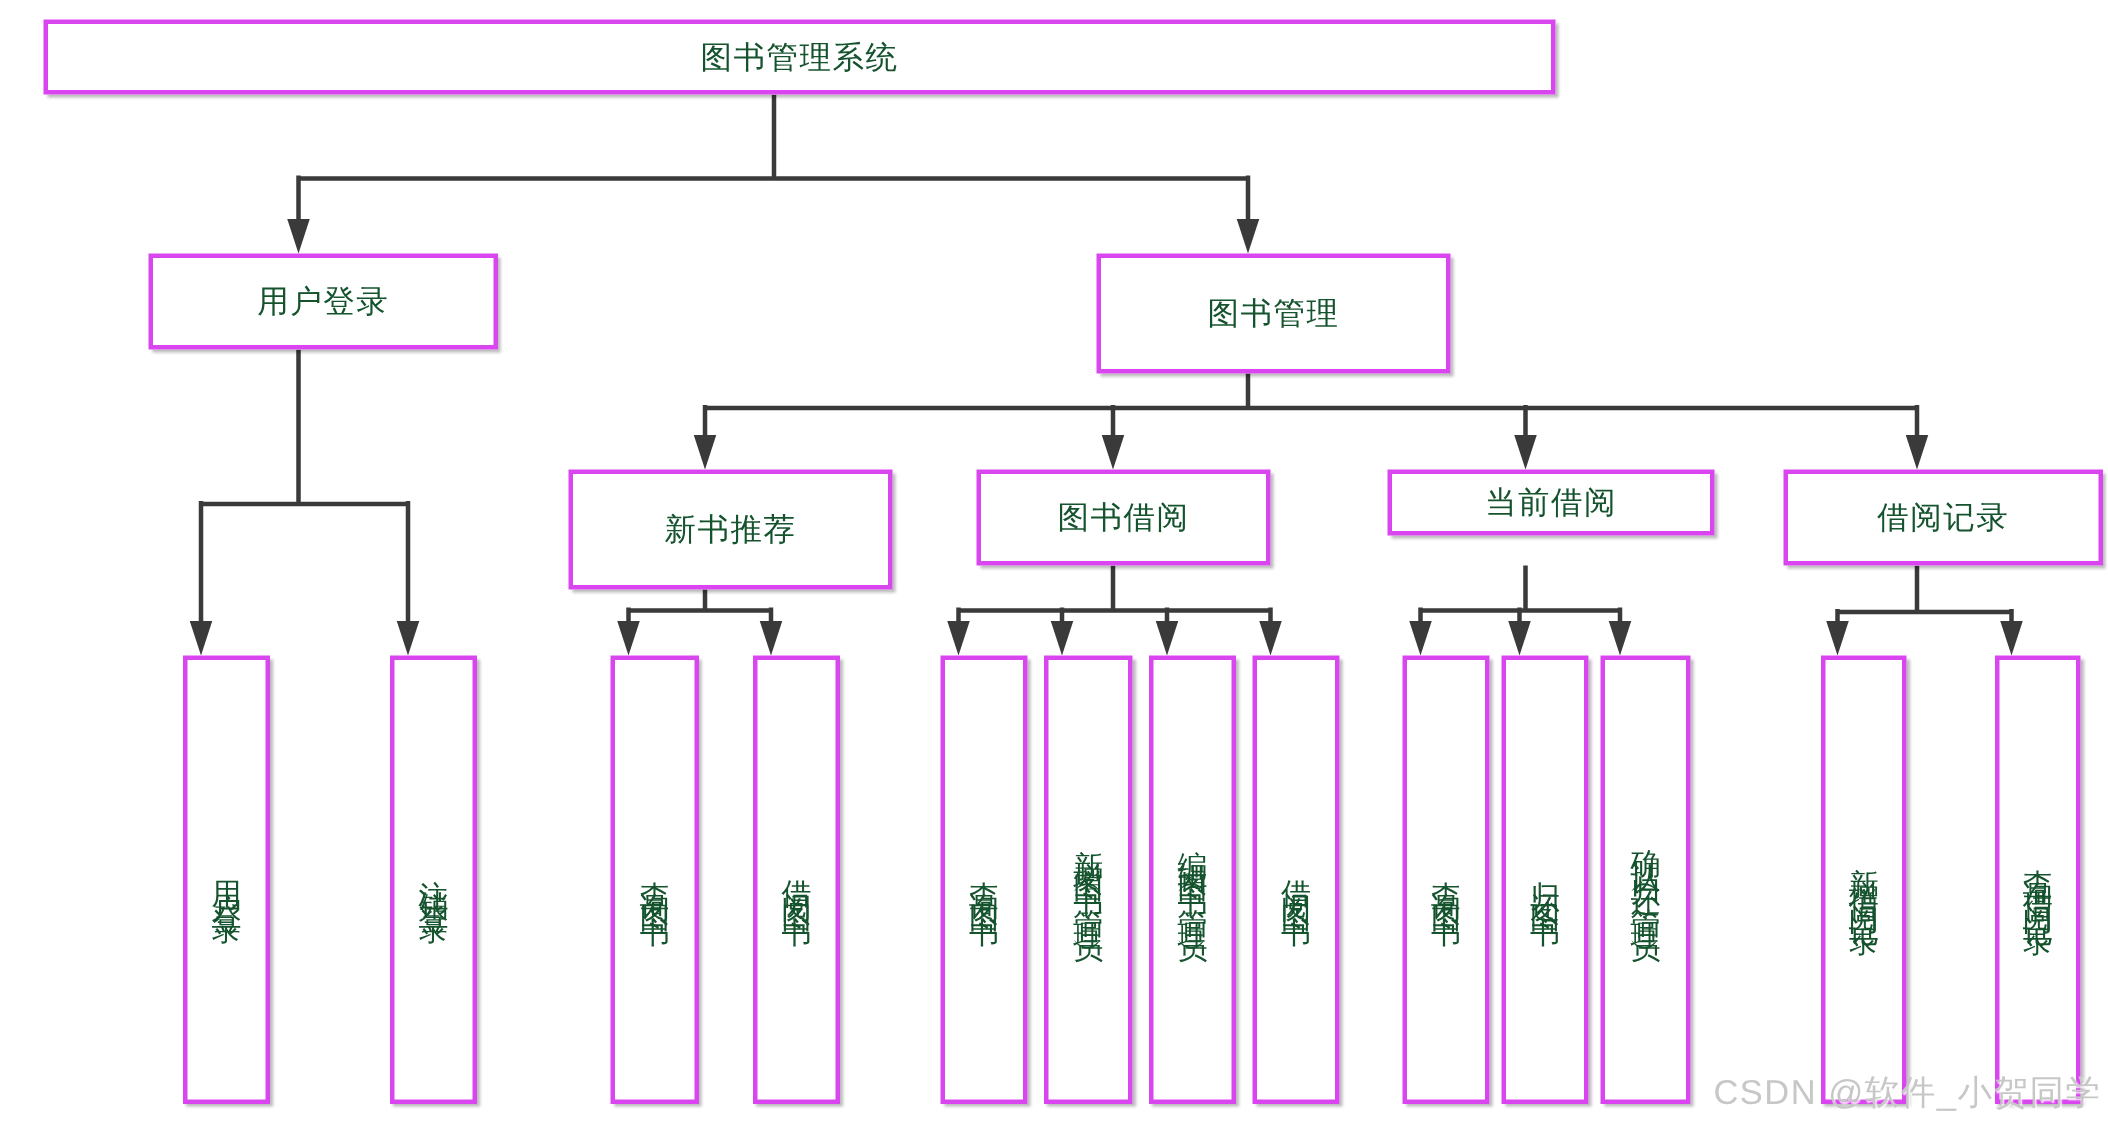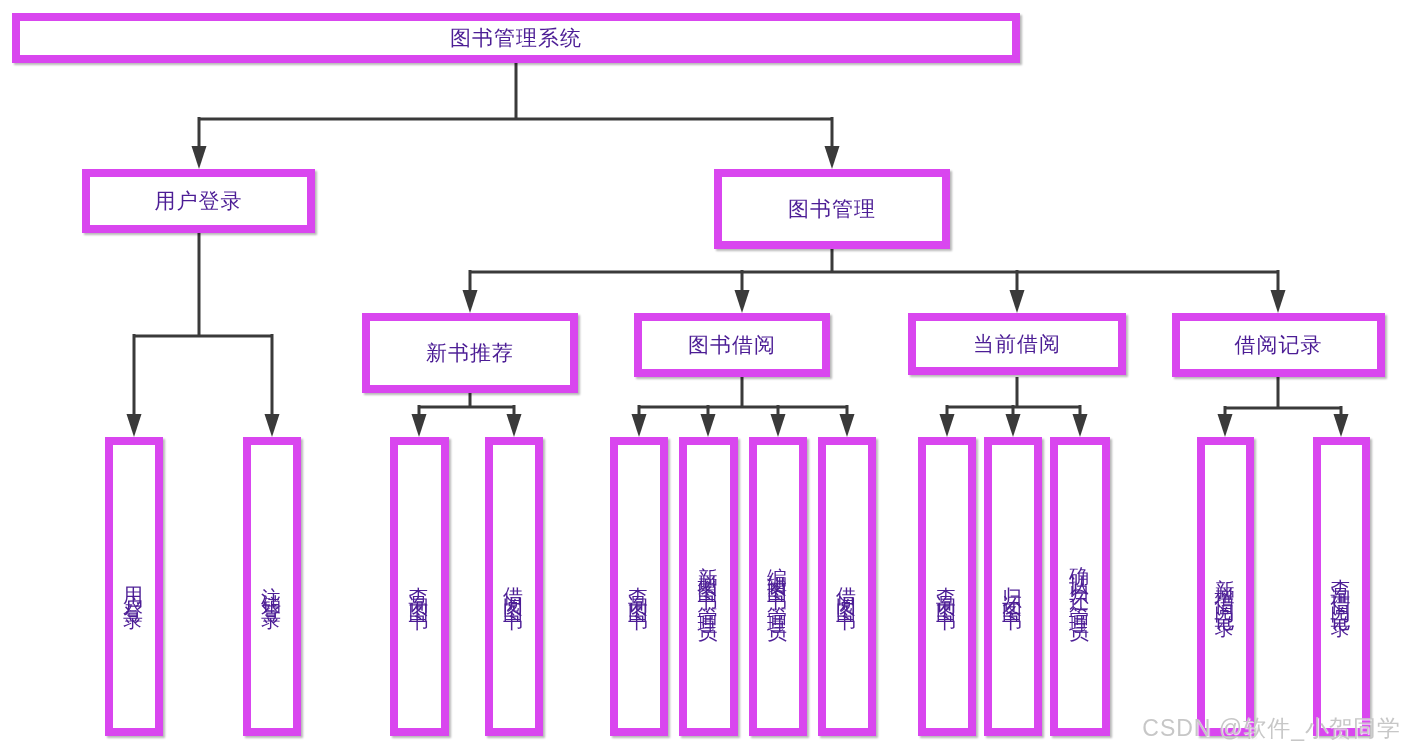--- a/index.html
+++ b/index.html
@@ -18,26 +18,27 @@
   #wires {
     position: absolute;
     left: 0; top: 0;
     width: 1405px;
     height: 747px;
   }
   .node {
     position: absolute;
     box-sizing: border-box;
     background: #ffffff;
-    border: 8px solid #d946ef;
-    color: #4c1d95;
+    border: 3px solid #d946ef;
+    color: #14532d;
     display: flex;
     align-items: center;
     justify-content: center;
     box-shadow: 2px 2px 2px rgba(0,0,0,0.28);
+    margin-left: 17px;
   }
   .hbox {
     font-size: 21px;
     letter-spacing: 1px;
   }
   .vbox span {
     writing-mode: vertical-rl;
     text-orientation: mixed;
     font-size: 20px;
     letter-spacing: 8px;
@@ -107,21 +108,21 @@
     </g>
   </svg>
 
   <div class="node hbox" style="left:12px; top:13px; width:1008px; height:50px;">图书管理系统</div>
 
   <div class="node hbox" style="left:82px; top:169px; width:233px; height:64px;">用户登录</div>
   <div class="node hbox" style="left:714px; top:169px; width:236px; height:80px;">图书管理</div>
 
   <div class="node hbox" style="left:362px; top:313px; width:216px; height:80px;">新书推荐</div>
   <div class="node hbox" style="left:634px; top:313px; width:196px; height:64px;">图书借阅</div>
-  <div class="node hbox" style="left:908px; top:313px; width:218px; height:62px;">当前借阅</div>
+  <div class="node hbox" style="left:908px; top:313px; width:218px; height:44px;">当前借阅</div>
   <div class="node hbox" style="left:1172px; top:313px; width:213px; height:64px;">借阅记录</div>
 
   <div class="node vbox" style="left:105px; top:437px; width:58px; height:299px;">
     <span>用户登录</span>
     </div>
   <div class="node vbox" style="left:243px; top:437px; width:58px; height:299px;">
     <span>注销登录</span>
     </div>
 
   <div class="node vbox" style="left:390px; top:437px; width:59px; height:299px;">

